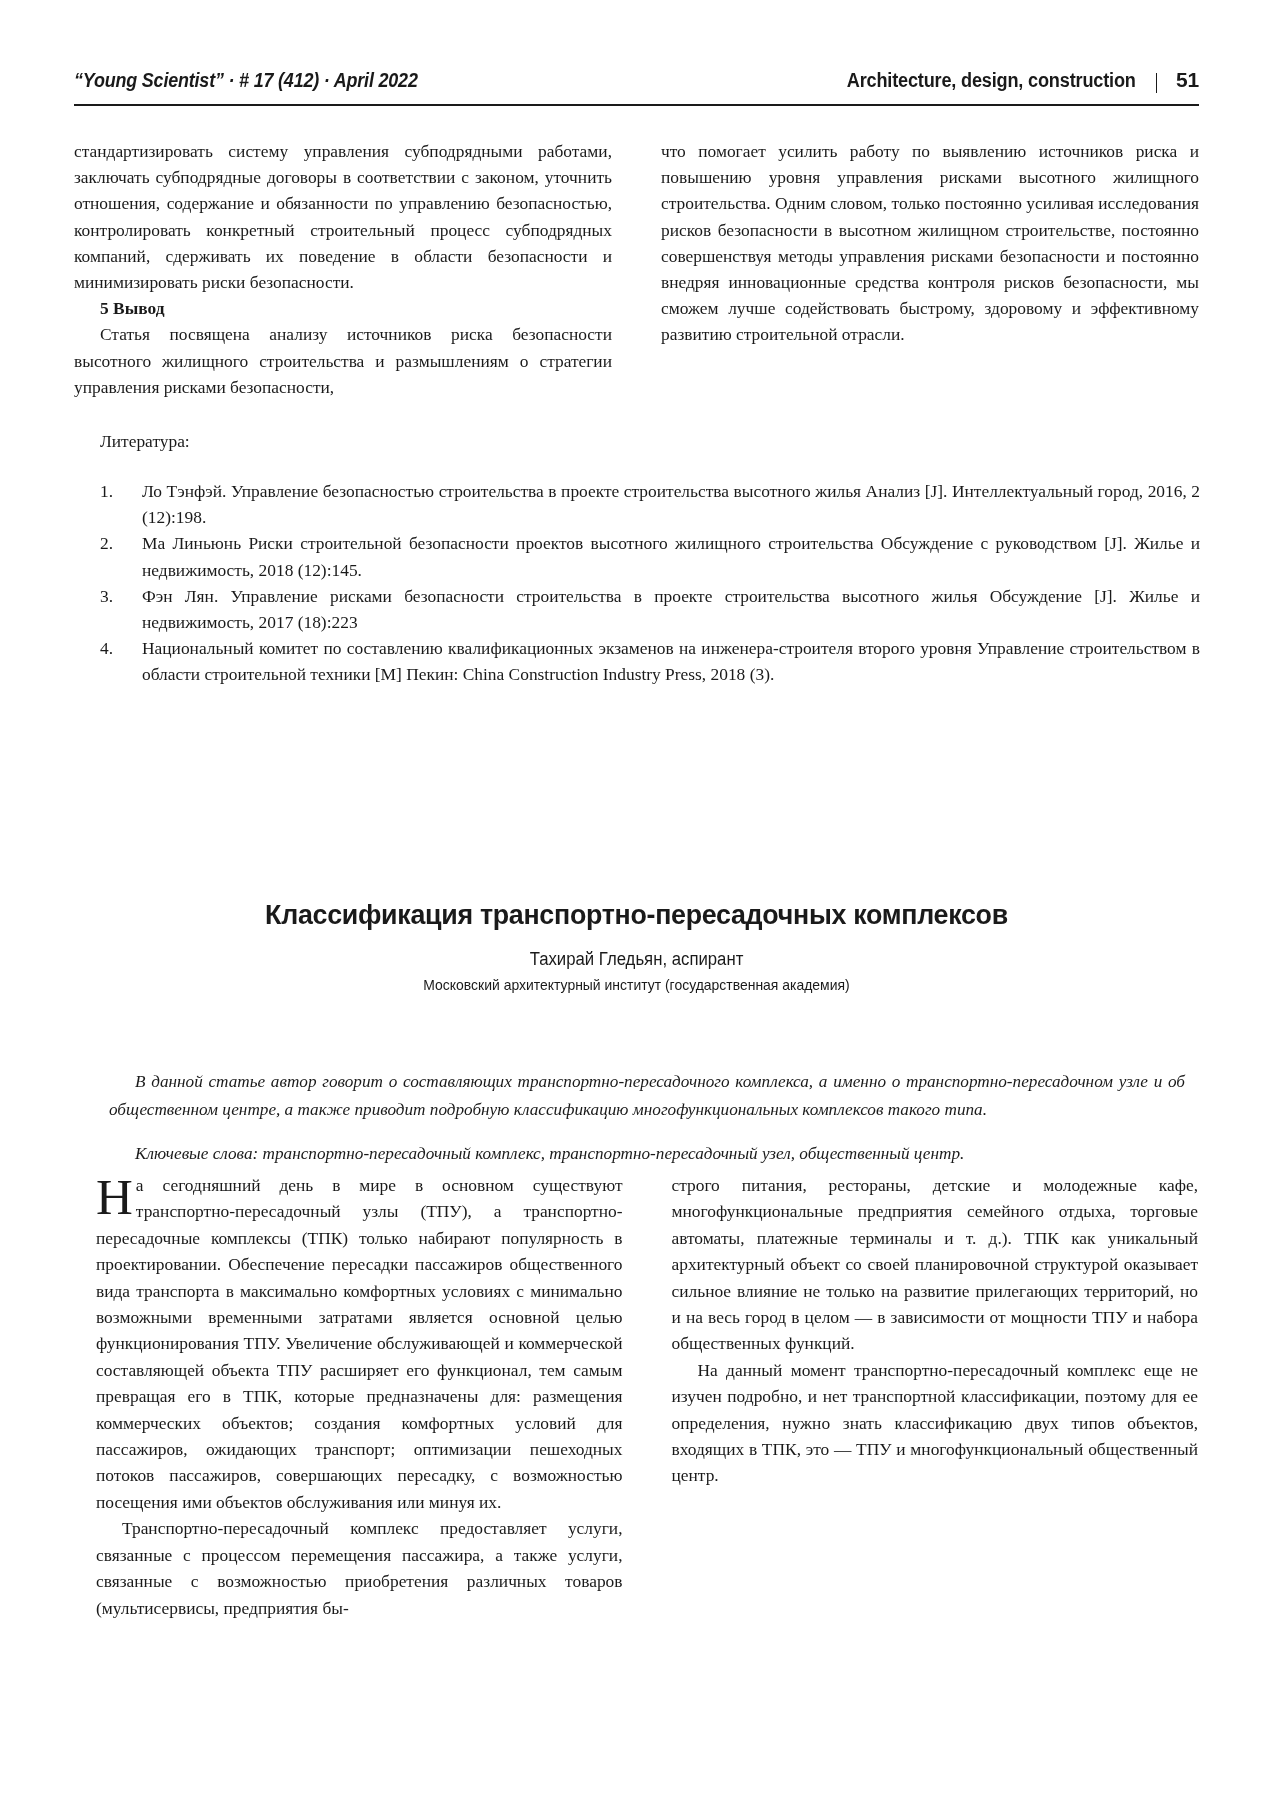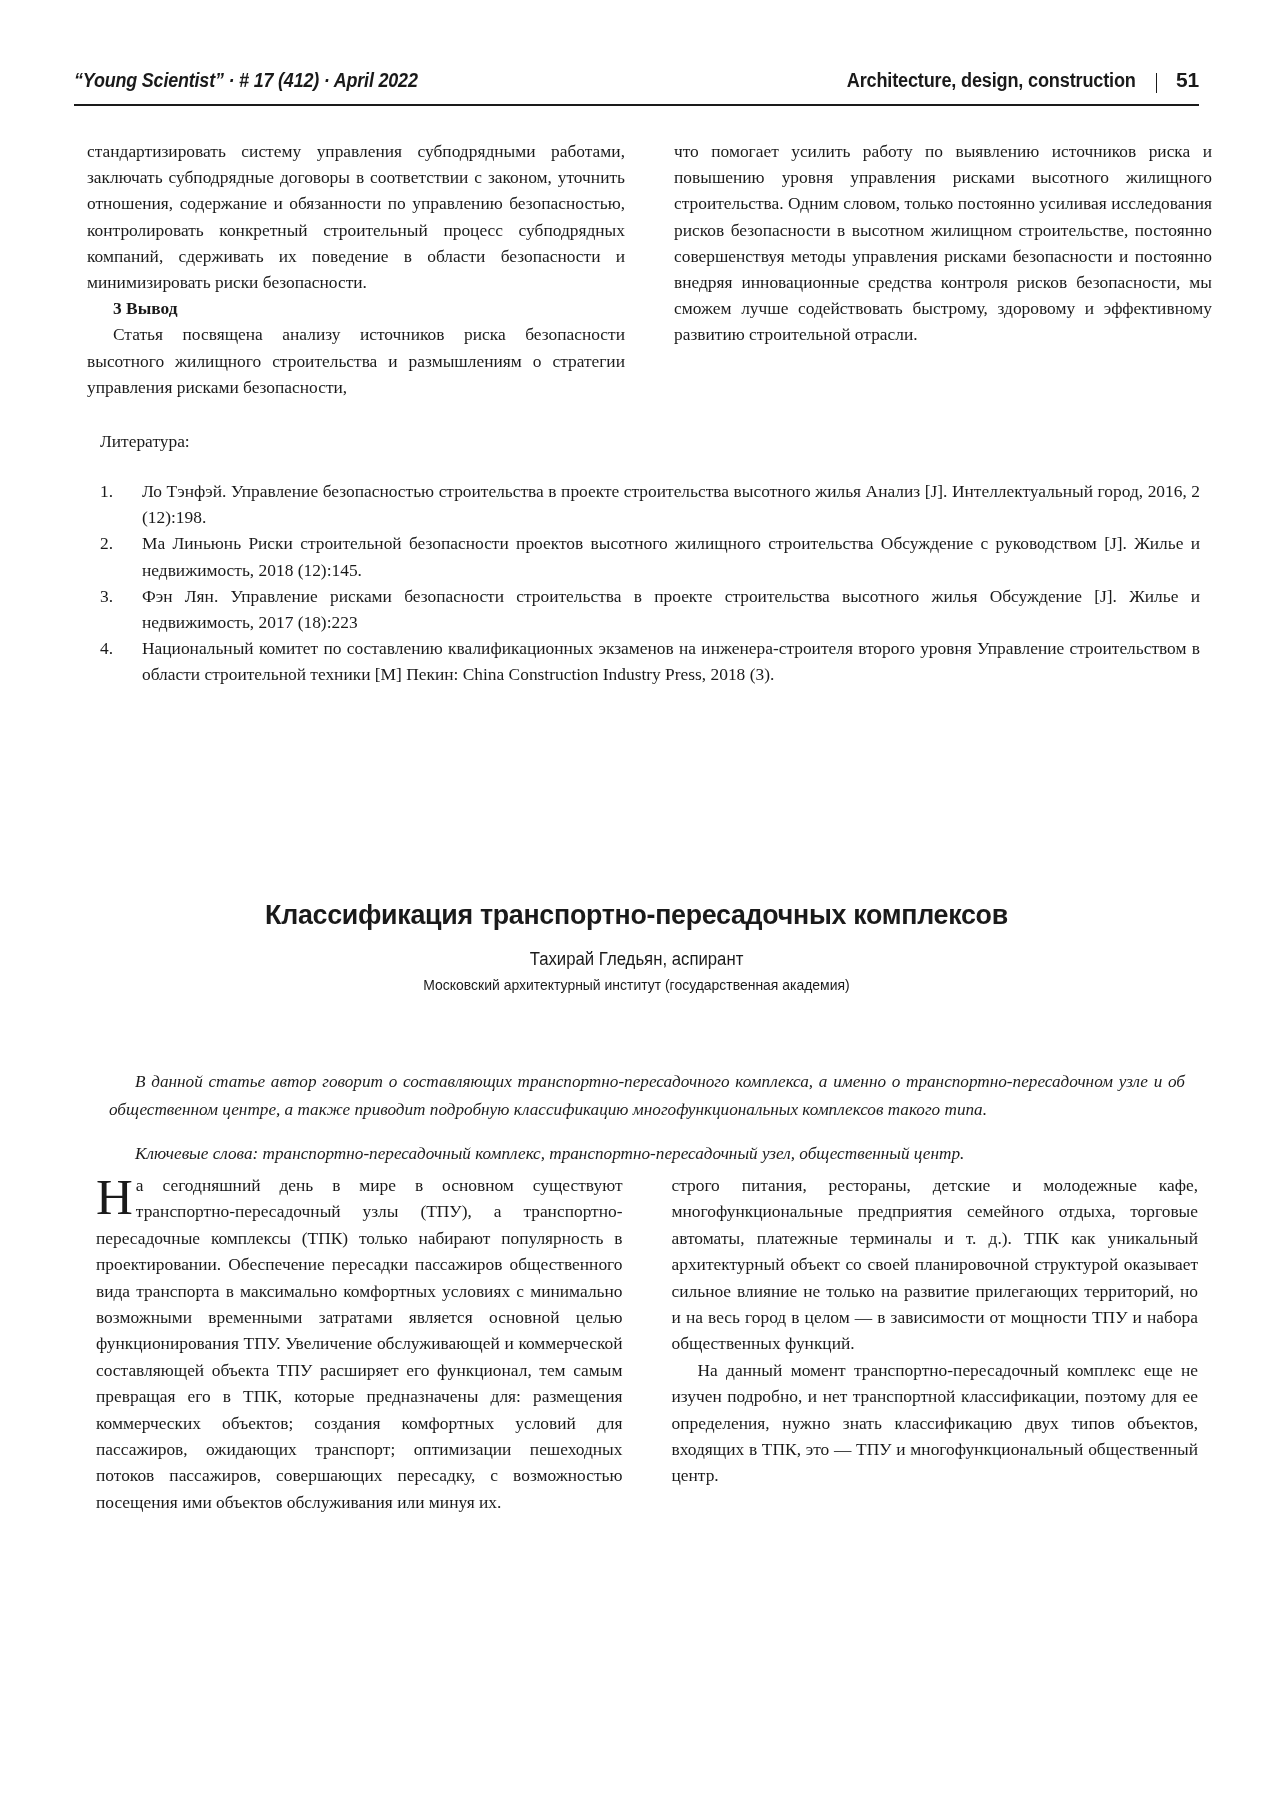--- a/index.html
+++ b/index.html
@@ -79,21 +79,20 @@
   }
 
   
   .cols {
     position: absolute;
     left: 74px;
     top: 138px;
     width: 1125px;
     display: flex;
     gap: 49px;
-    margin-left: 13px;
   }
   .col { width: 538px; }
 
   p.body {
     margin: 0;
     font-size: 17.4px;
     line-height: 26.2px;
     text-align: justify;
     text-indent: 0;
     hyphens: manual;
@@ -234,21 +233,21 @@
       <span class="runhead-section">Architecture, design, construction</span>
       <span class="runhead-rule"></span>
       <span class="runhead-page">51</span>
     </div>
   </div>
   <div class="head-rule"></div>
 
   <div class="cols">
     <div class="col">
       <p class="body">стандартизировать систему управления субподрядными работами, заключать субподрядные договоры в соответствии с законом, уточнить отношения, содержание и обязанности по управлению безопасностью, контролировать конкретный строительный процесс субподрядных компаний, сдерживать их поведение в области безопасности и минимизировать риски безопасности.</p>
-      <p class="subhead">3 Вывод</p>
+      <p class="subhead">5 Вывод</p>
       <p class="body indent">Статья посвящена анализу источников риска безопасности высотного жилищного строительства и размышлениям о стратегии управления рисками безопасности,</p>
     </div>
     <div class="col">
       <p class="body">что помогает усилить работу по выявлению источников риска и повышению уровня управления рисками высотного жилищного строительства. Одним словом, только постоянно усиливая исследования рисков безопасности в высотном жилищном строительстве, постоянно совершенствуя методы управления рисками безопасности и постоянно внедряя инновационные средства контроля рисков безопасности, мы сможем лучше содействовать быстрому, здоровому и эффективному развитию строительной отрасли.</p>
     </div>
   </div>
 
   <div class="lit-wrap">
     <div class="lit-title">Литература:</div>
     <ol class="lit">
@@ -276,20 +275,21 @@
   <div class="article-affil">Московский архитектурный институт (государственная академия)</div>
 
   <div class="abstract">
     <p class="lead">В данной статье автор говорит о составляющих транспортно-пересадочного комплекса, а именно о транспортно-пересадочном узле и об общественном центре, а также приводит подробную классификацию многофункциональных комплексов такого типа.</p>
     <p class="kw"><b>Ключевые слова:</b><span> транспортно-пересадочный комплекс, транспортно-пересадочный узел, общественный центр.</span></p>
   </div>
 
   <div class="maincols">
     <div class="maincol">
       <p><span class="dropcap">Н</span><span>а сегодняшний день в мире в основном существуют транспортно-пересадочный узлы (ТПУ), а транспортно-пересадочные комплексы (ТПК) только набирают популярность в проектировании. Обеспечение пересадки пассажиров общественного вида транспорта в максимально комфортных условиях с минимально возможными временными затратами является основной целью функционирования ТПУ. Увеличение обслуживающей и коммерческой составляющей объекта ТПУ расширяет его функционал, тем самым превращая его в ТПК, которые предназначены для: размещения коммерческих объектов; создания комфортных условий для пассажиров, ожидающих транспорт; оптимизации пешеходных потоков пассажиров, совершающих пересадку, с возможностью посещения ими объектов обслуживания или минуя их.</span></p>
+      <p class="ind">Транспортно-пересадочный комплекс предоставляет услуги, связанные с процессом перемещения пассажира, а также услуги, связанные с возможностью приобретения различных товаров (мультисервисы, предприятия бы-</p>
     </div>
     <div class="maincol">
       <p>строго питания, рестораны, детские и молодежные кафе, многофункциональные предприятия семейного отдыха, торговые автоматы, платежные терминалы и т. д.). ТПК как уникальный архитектурный объект со своей планировочной структурой оказывает сильное влияние не только на развитие прилегающих территорий, но и на весь город в целом — в зависимости от мощности ТПУ и набора общественных функций.</p>
       <p class="ind">На данный момент транспортно-пересадочный комплекс еще не изучен подробно, и нет транспортной классификации, поэтому для ее определения, нужно знать классификацию двух типов объектов, входящих в ТПК, это — ТПУ и многофункциональный общественный центр.</p>
     </div>
   </div>
 
 </div>
 
 </body></html>

